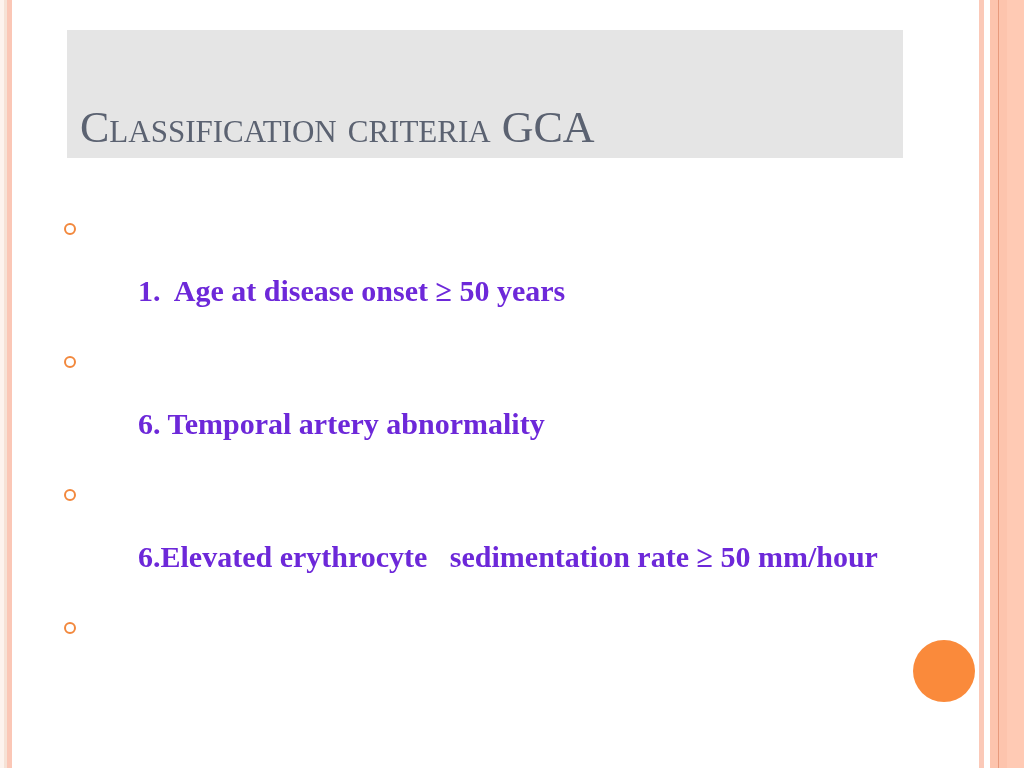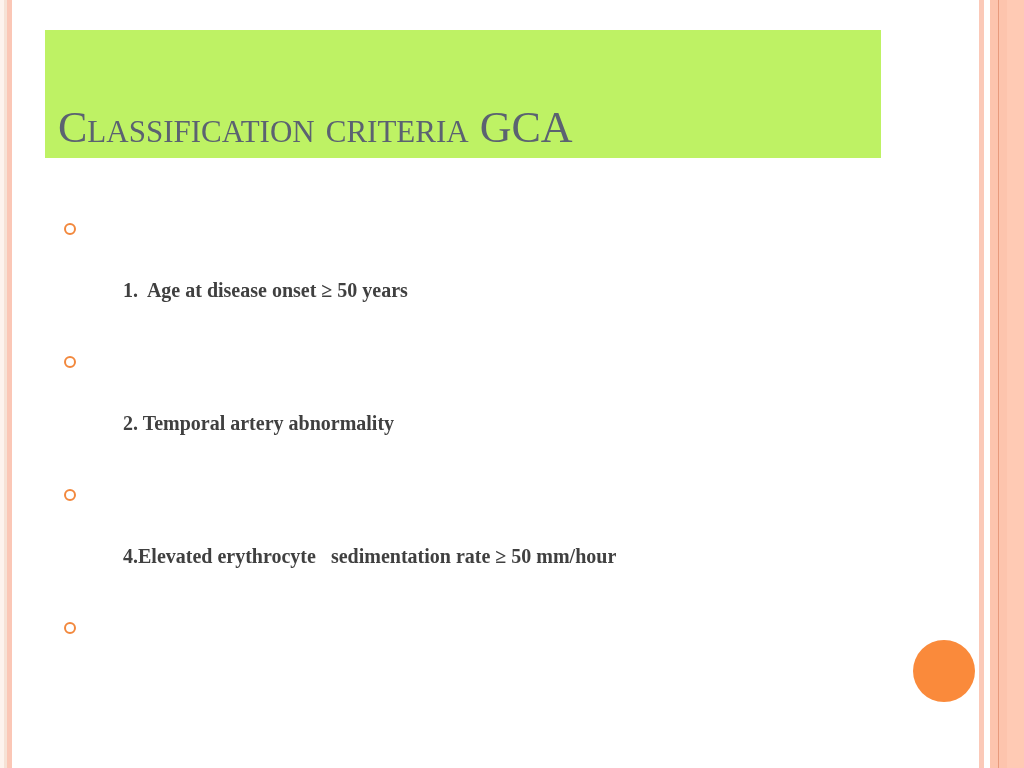--- a/index.html
+++ b/index.html
@@ -27,25 +27,25 @@
     .rs1 { left: 979px; width: 5px;  background: #fbc9b8; }
     .rs2 { left: 984px; width: 6px;  background: #ffffff; }
     .rs3 { left: 990px; width: 8px;  background: #fdc4ad; }
     .rs4 { left: 998px; width: 1px;  background: #e89a7c; }
     .rs5 { left: 999px; width: 8px;  background: #fdc4ad; }
     .rs6 { left: 1007px; width: 17px; background: #ffcab4; }
 
     
     .title-box {
       position: absolute;
-      left: 45px;
+      left: 67px;
       top: 30px;
       width: 836px;
       height: 128px;
-      background: #bef264;
+      background: #e5e5e5;
     }
     .title-text {
       position: absolute;
       left: 13px;
       bottom: 8px;
       margin: 0;
       font-family: "Liberation Serif", "DejaVu Serif", serif;
       font-weight: normal;
       font-variant: small-caps;
       font-size: 44px;
@@ -64,23 +64,23 @@
       margin: 0;
       padding: 0;
       list-style: none;
     }
     .bullet {
       position: relative;
       padding-left: 31px;
       margin: 0 0 9px 0;
       font-family: "Liberation Serif", "DejaVu Serif", serif;
       font-weight: bold;
-      font-size: 20px;
+      font-size: 30px;
       line-height: 31px;
-      color: #404040;
+      color: #6d28d9;
       white-space: pre-wrap;
     }
     .bullet-icon {
       position: absolute;
       left: 2px;
       top: 10px;
       width: 8px;
       height: 8px;
       border: 2.5px solid #f2883d;
       border-radius: 50%;
@@ -118,25 +118,25 @@
     <h1 class="title-text">Classification criteria GCA</h1>
   </div>
 
   <ul class="body">
     <li class="bullet">
       <span class="bullet-icon"></span>
       <span>1.  Age at disease onset ≥ 50 years</span>
     </li>
     <li class="bullet">
       <span class="bullet-icon"></span>
-      <span>2. Temporal artery abnormality</span>
+      <span>6. Temporal artery abnormality</span>
     </li>
     <li class="bullet">
       <span class="bullet-icon"></span>
-      <span>4.Elevated erythrocyte   sedimentation rate ≥ 50 mm/hour</span>
+      <span>6.Elevated erythrocyte   sedimentation rate ≥ 50 mm/hour</span>
     </li>
     <li class="bullet">
       <span class="bullet-icon"></span>
       
     </li>
 
   </ul>
 
   <div class="orange-circle"></div>
 </div>

